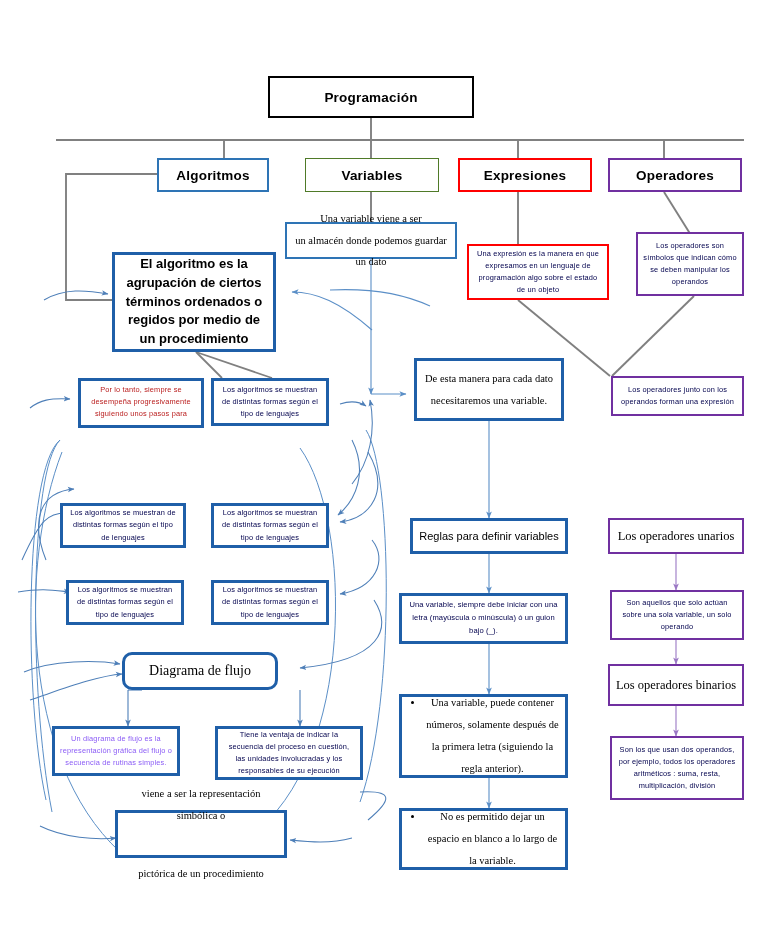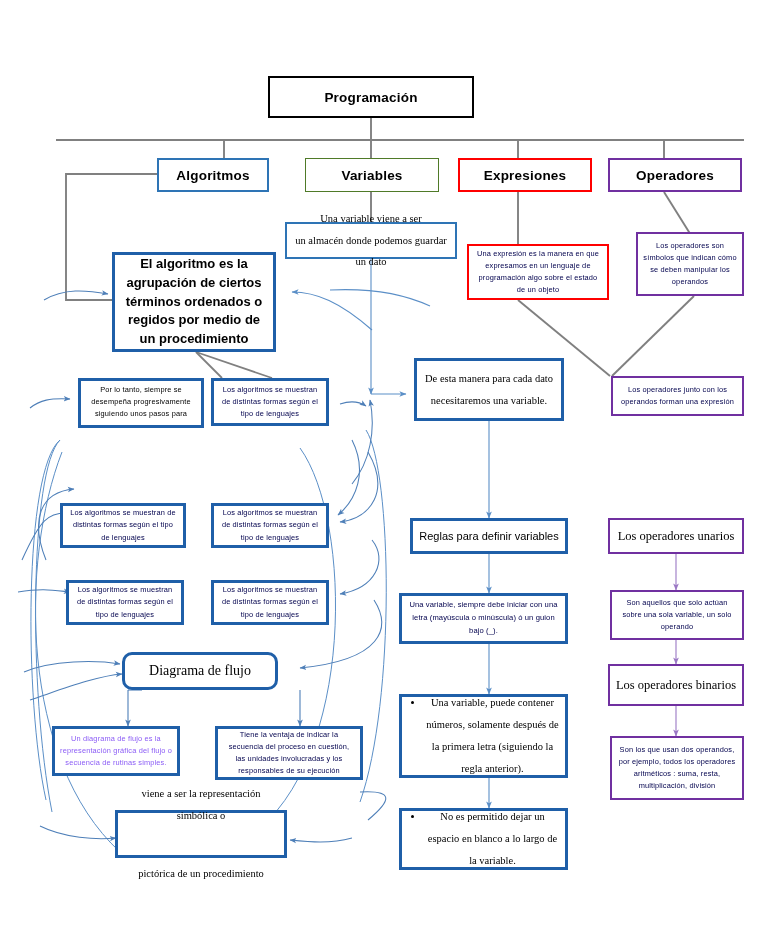--- a/index.html
+++ b/index.html
@@ -163,21 +163,21 @@
   </div>
 
   <div class="node b-purple" style="left:636px;top:232px;width:108px;height:64px;padding:3px 5px;color:#00004d;">
     <span class="txt t-tiny">Los operadores son símbolos que indican cómo se deben manipular los operandos</span>
   </div>
 
   <div class="node b-blue-th" style="left:112px;top:252px;width:164px;height:100px;padding:4px 8px;">
     <span class="txt t-bold-blue">El algoritmo es la agrupación de ciertos términos ordenados o regidos por medio de un procedimiento</span>
   </div>
 
-  <div class="node b-blue-th clip" style="left:78px;top:378px;width:126px;height:50px;padding:3px 5px;color:#000000;">
+  <div class="node b-blue-th clip" style="left:78px;top:378px;width:126px;height:50px;padding:3px 5px;color:#b91c1c;">
     <span class="txt t-tiny">Por lo tanto, siempre se desempeña progresivamente siguiendo unos pasos para</span>
   </div>
   <div class="node b-blue-th" style="left:211px;top:378px;width:118px;height:48px;padding:3px 5px;color:#00004d;">
     <span class="txt t-tiny">Los algoritmos se muestran de distintas formas según el tipo de lenguajes</span>
   </div>
 
   <div class="node b-blue-th" style="left:414px;top:358px;width:150px;height:63px;flex-direction:column;padding:4px 6px;">
     <span class="txt t-serif-sm">De esta manera para cada dato</span>
     <span class="txt t-serif-sm">necesitaremos una variable.</span>
   </div>

